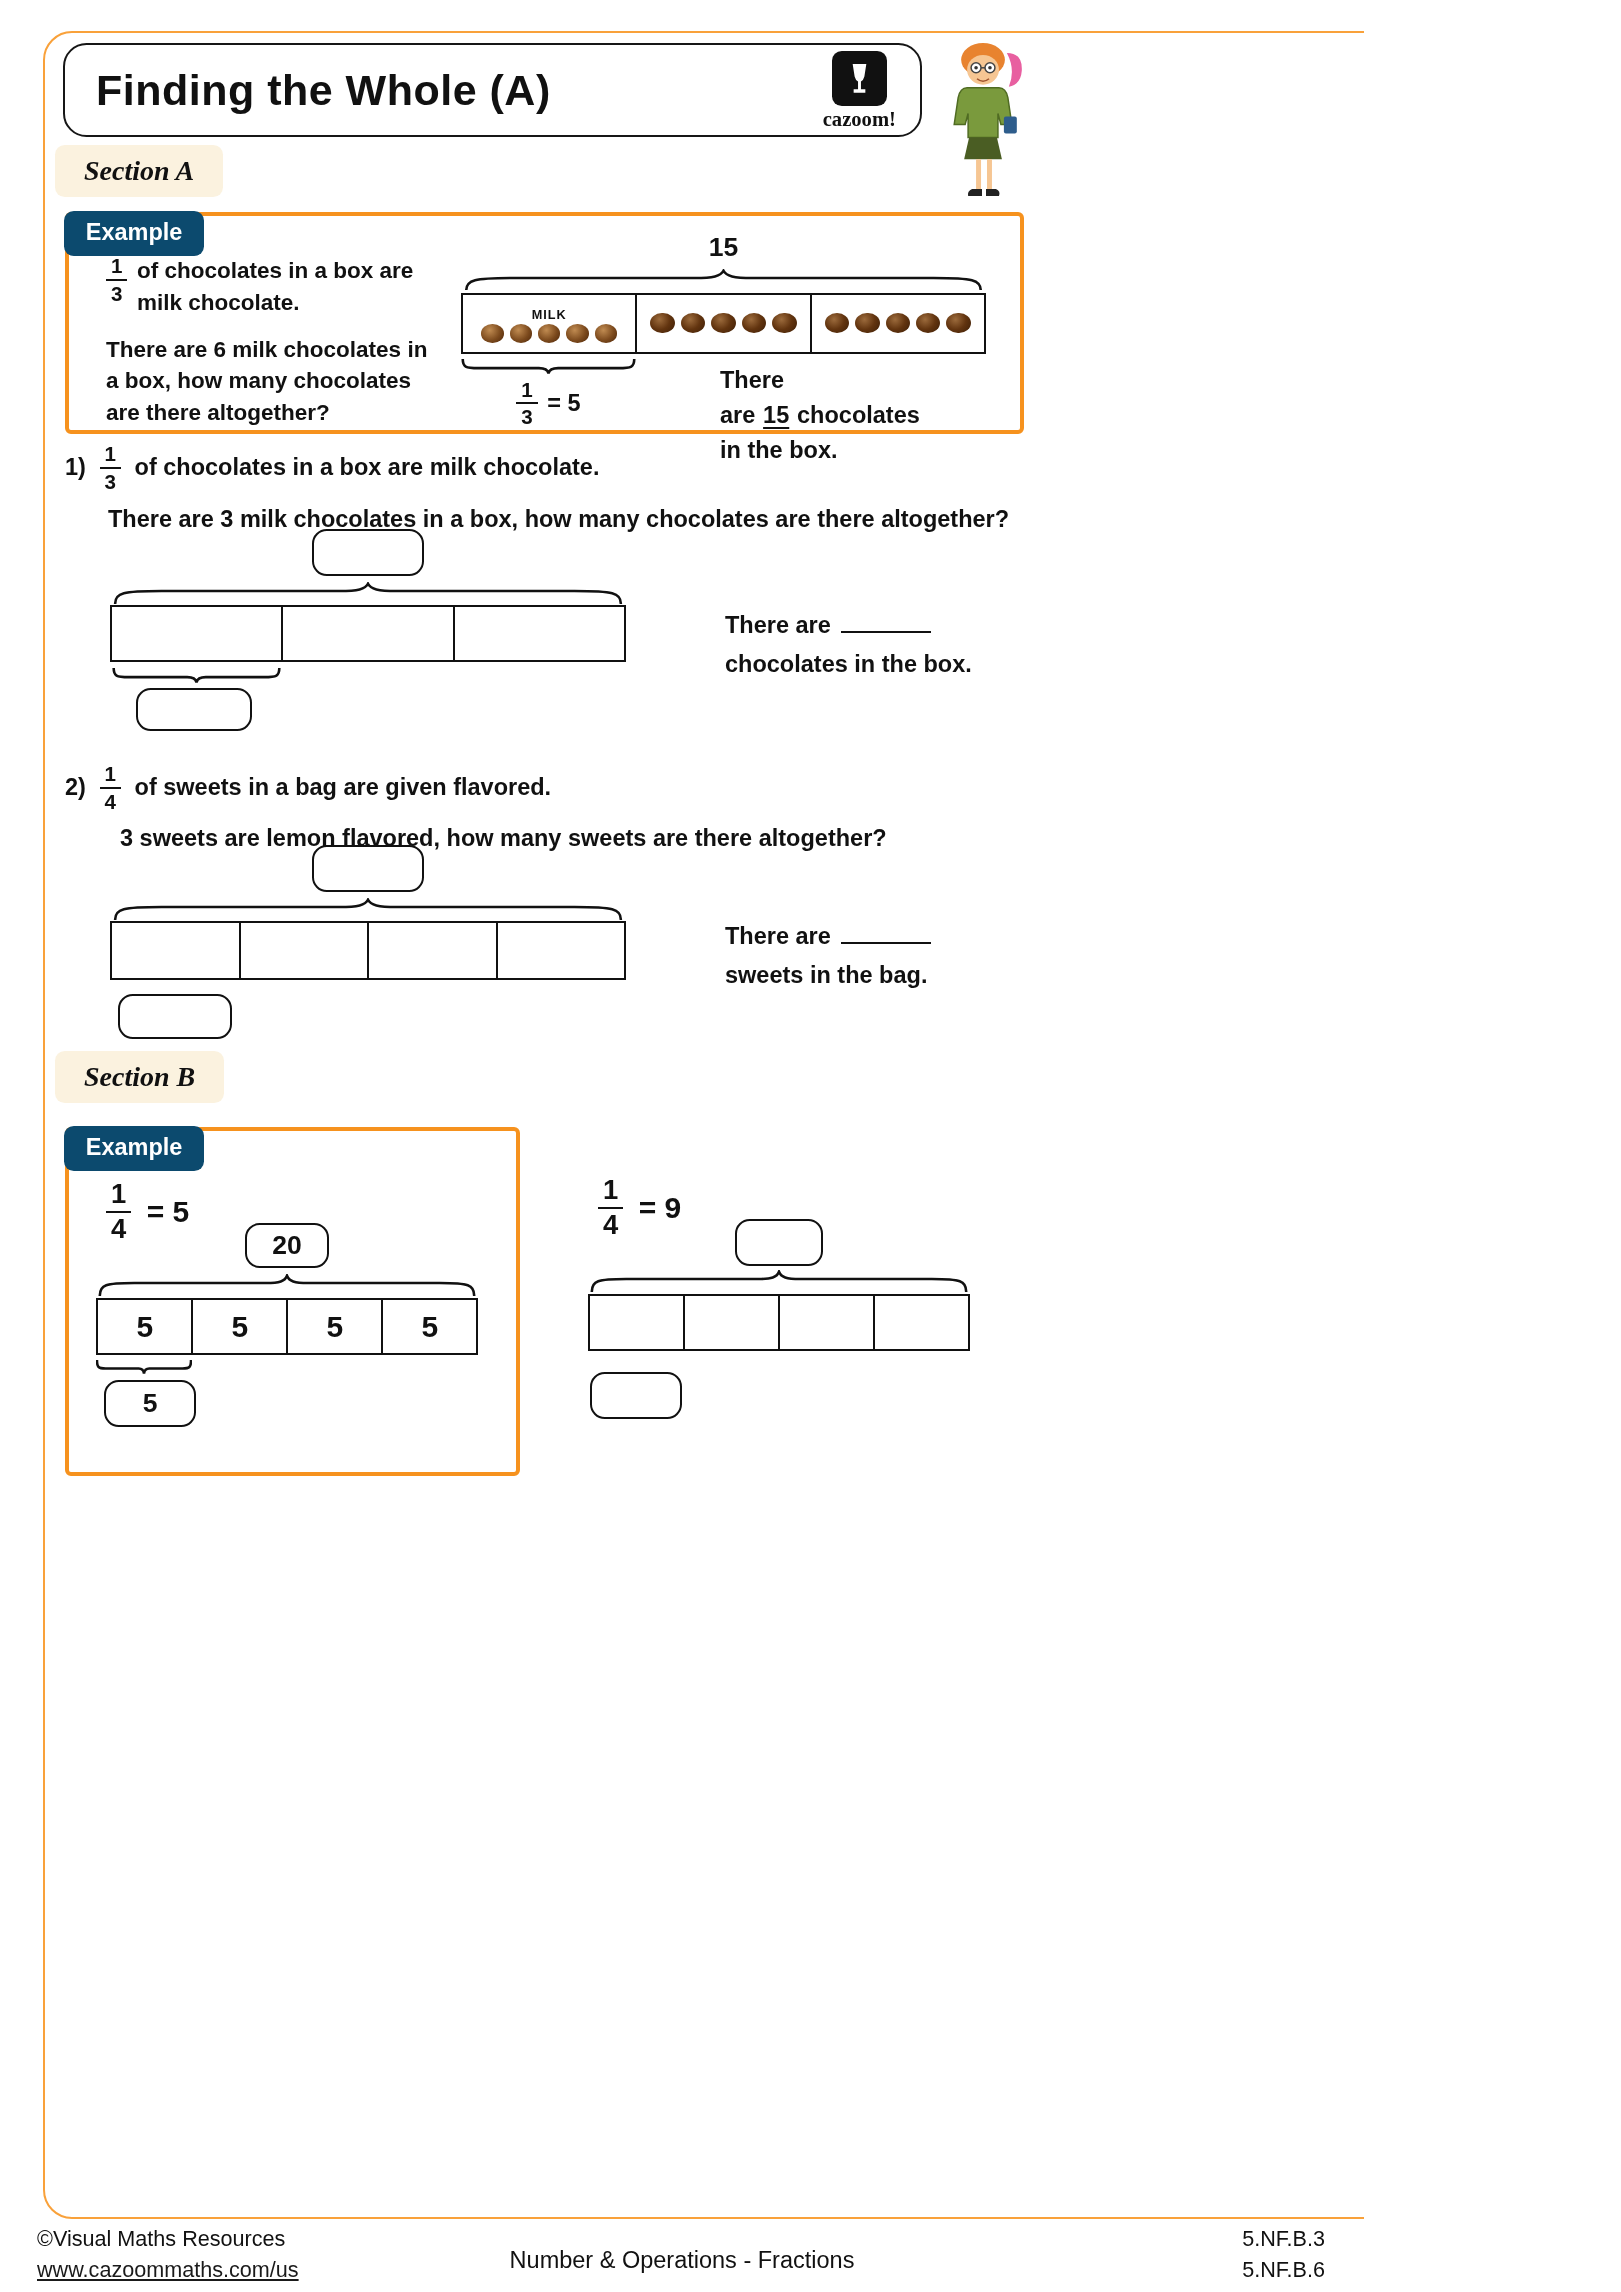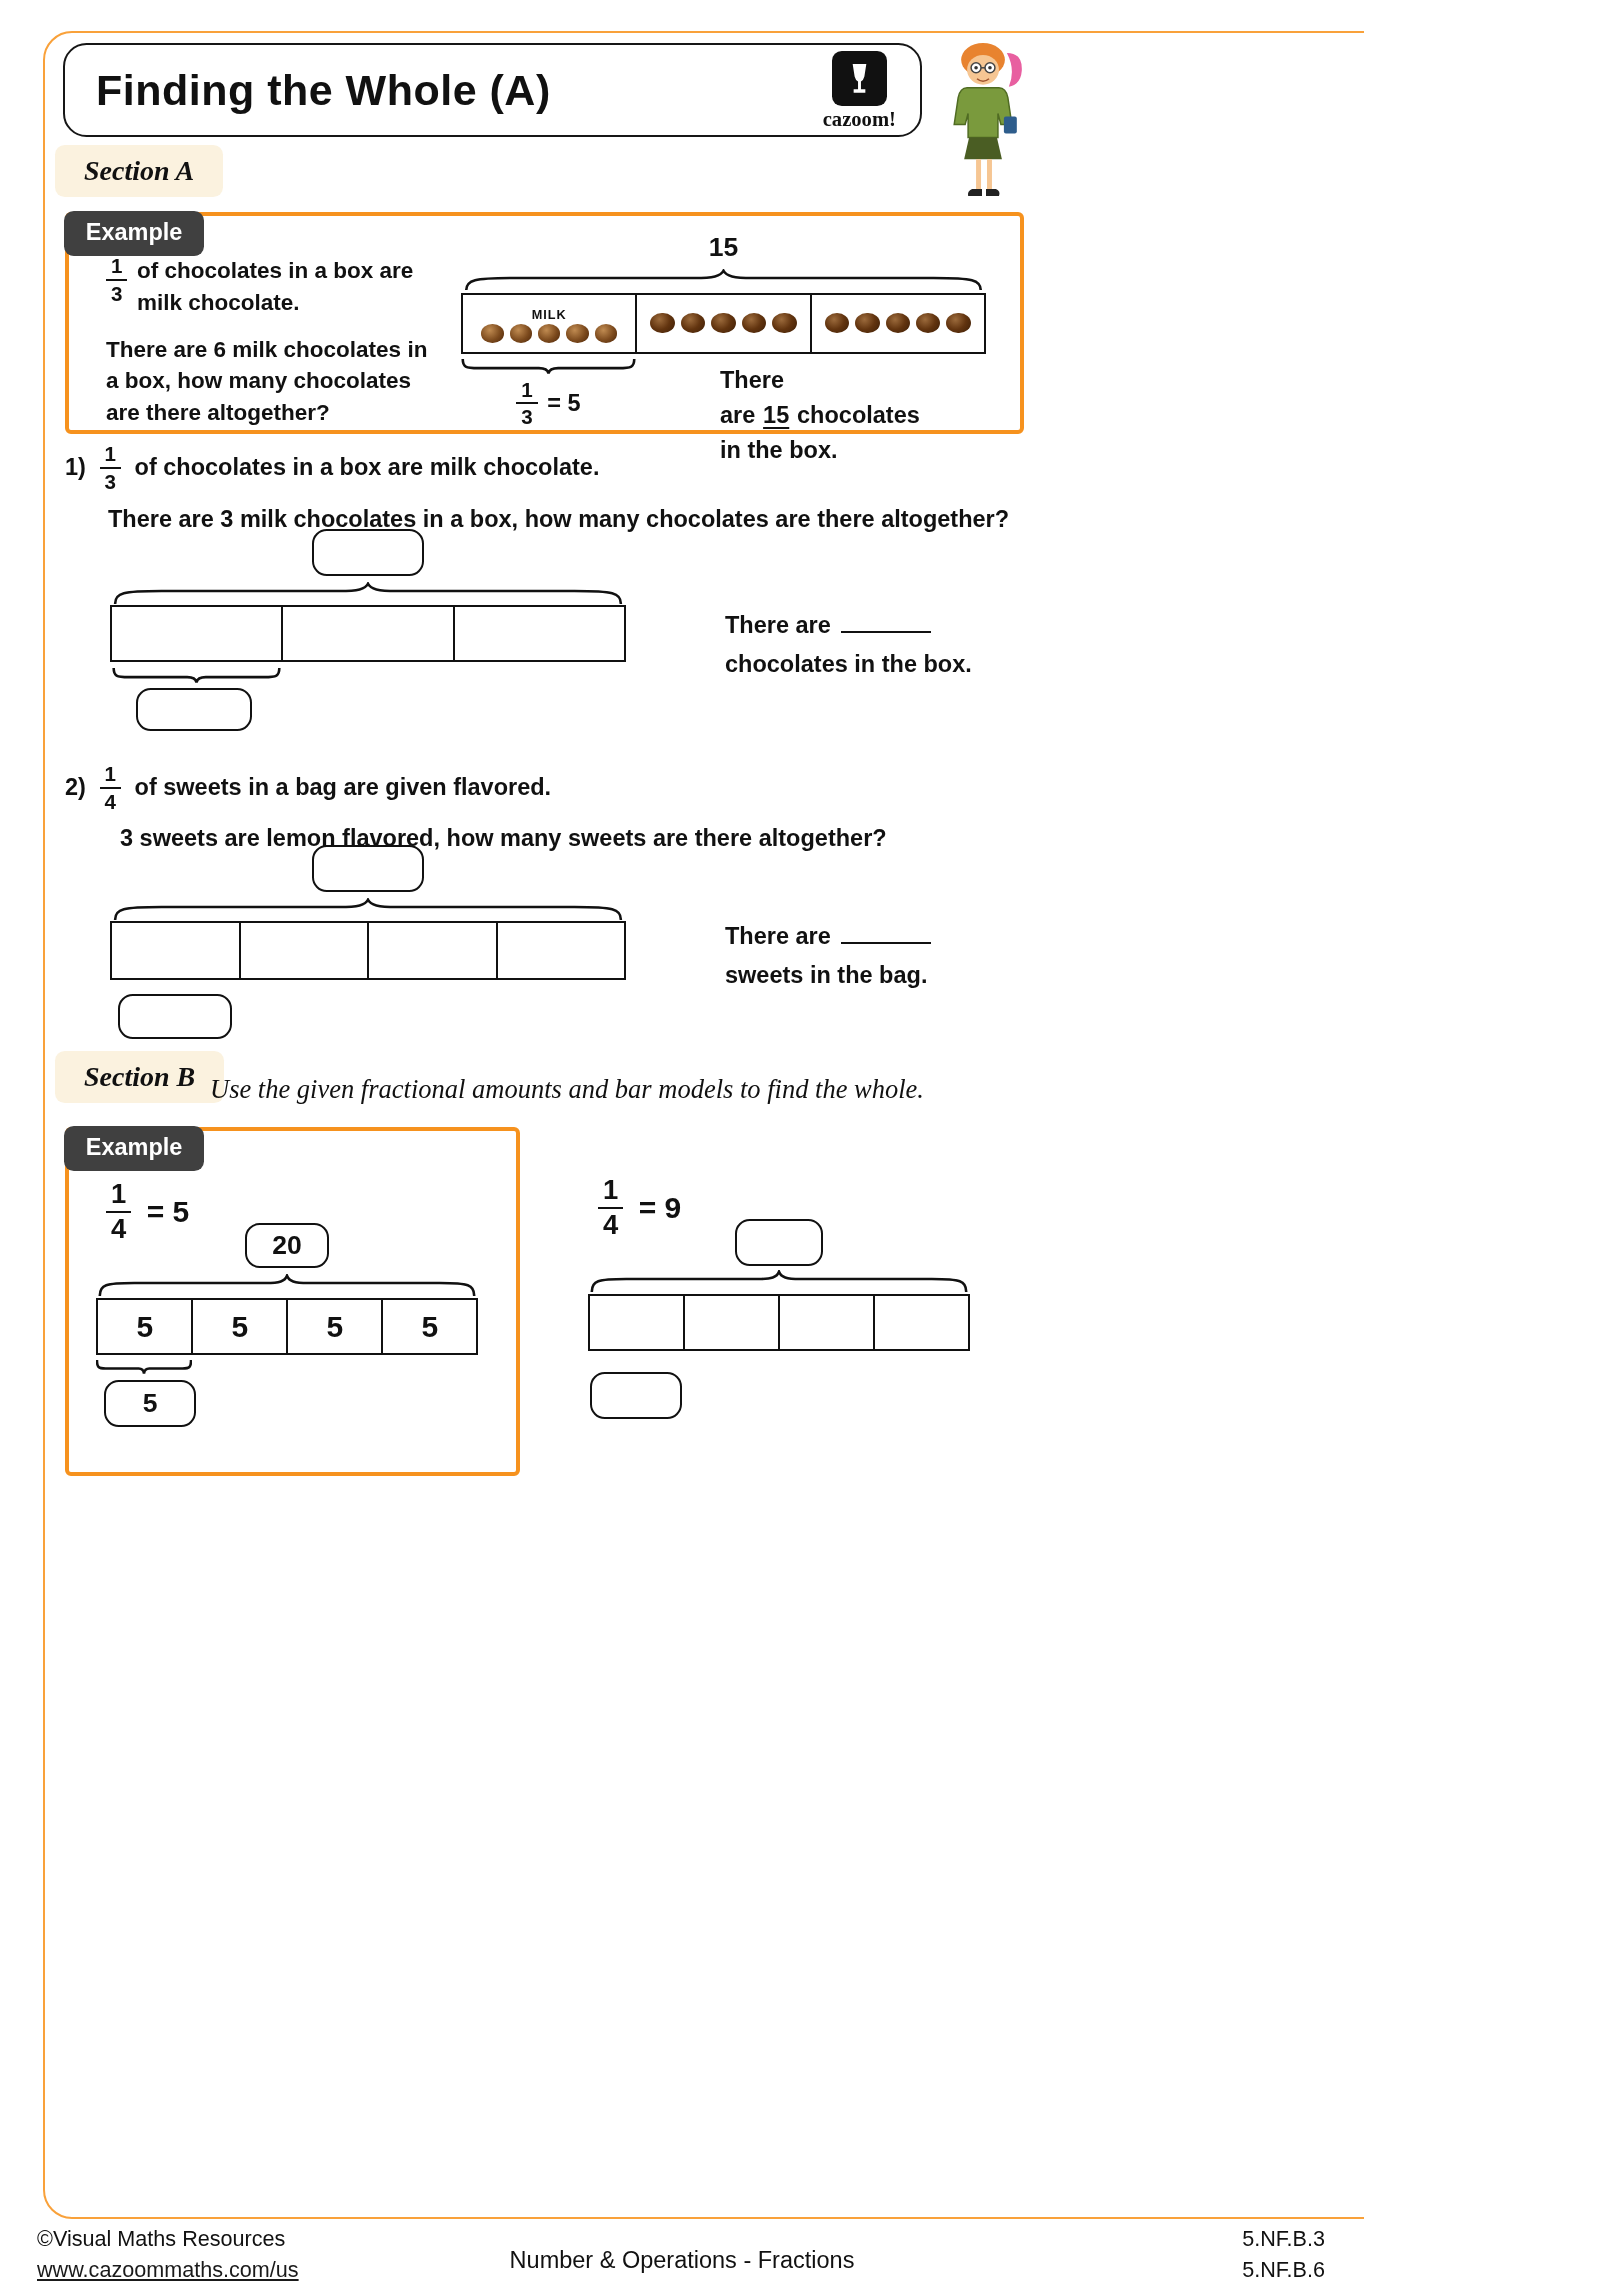--- a/index.html
+++ b/index.html
@@ -26,21 +26,21 @@
                    font-family:"Liberation Serif", serif; font-weight:bold; font-style:italic; font-size:28px; }
   .sec-a { left:55px; top:145px; }
   .sec-b { left:55px; top:1051px; }
   .instruction { position:absolute; left:210px; top:1074px; font-family:"Liberation Serif", serif;
                  font-style:italic; font-size:26.5px; }
 
   
   .example-box { position:absolute; border:4.9px solid #F6921E; border-radius:5.9px; background:#fff; }
   .ex-a { left:65px; top:212px; width:959px; height:222px; }
   .ex-b { left:65px; top:1127px; width:455px; height:349px; }
-  .example-tab { position:absolute; left:-4.9px; top:-4.9px; background:#404040; color:#fff; font-weight:bold;
+  .example-tab { position:absolute; left:-4.9px; top:-4.9px; background:#0c4a6e; color:#fff; font-weight:bold;
                  font-size:23.5px; padding:7.8px 21.6px 9.8px; border-radius:9.8px; }
 
   
   .frac { display:inline-flex; flex-direction:column; align-items:center; font-weight:bold; line-height:1.05; }
   .frac .num { border-bottom:2.9px solid #111; padding:0 4.9px 2px; }
   .frac .den { padding-top:2px; }
   .frac-sm { font-size:20.6px; }
   .frac-lg { font-size:27.4px; }
 
   
@@ -258,21 +258,20 @@
       <div class="cell"></div>
     </div>
     <div class="abox" style="left:7.8px; top:149px; width:114px; height:45px;"></div>
   </div>
   <div class="answer-col" style="left:725px; top:917px;">
     <div><span>There are</span><span class="blank"></span></div>
     <div>sweets in the bag.</div>
   </div>
 
   <div class="section-label sec-b">Section B</div>
-  <div class="instruction">Use the given fractional amounts and bar models to find the whole.</div>
 
   <div class="example-box ex-b">
     <div class="example-tab">Example</div>
     <div class="bfrac-line" style="left:37px; top:49px;">
       <span class="frac frac-lg">
         <span class="num">1</span>
         <span class="den">4</span>
       </span>
       <span>= 5</span>
     </div>

